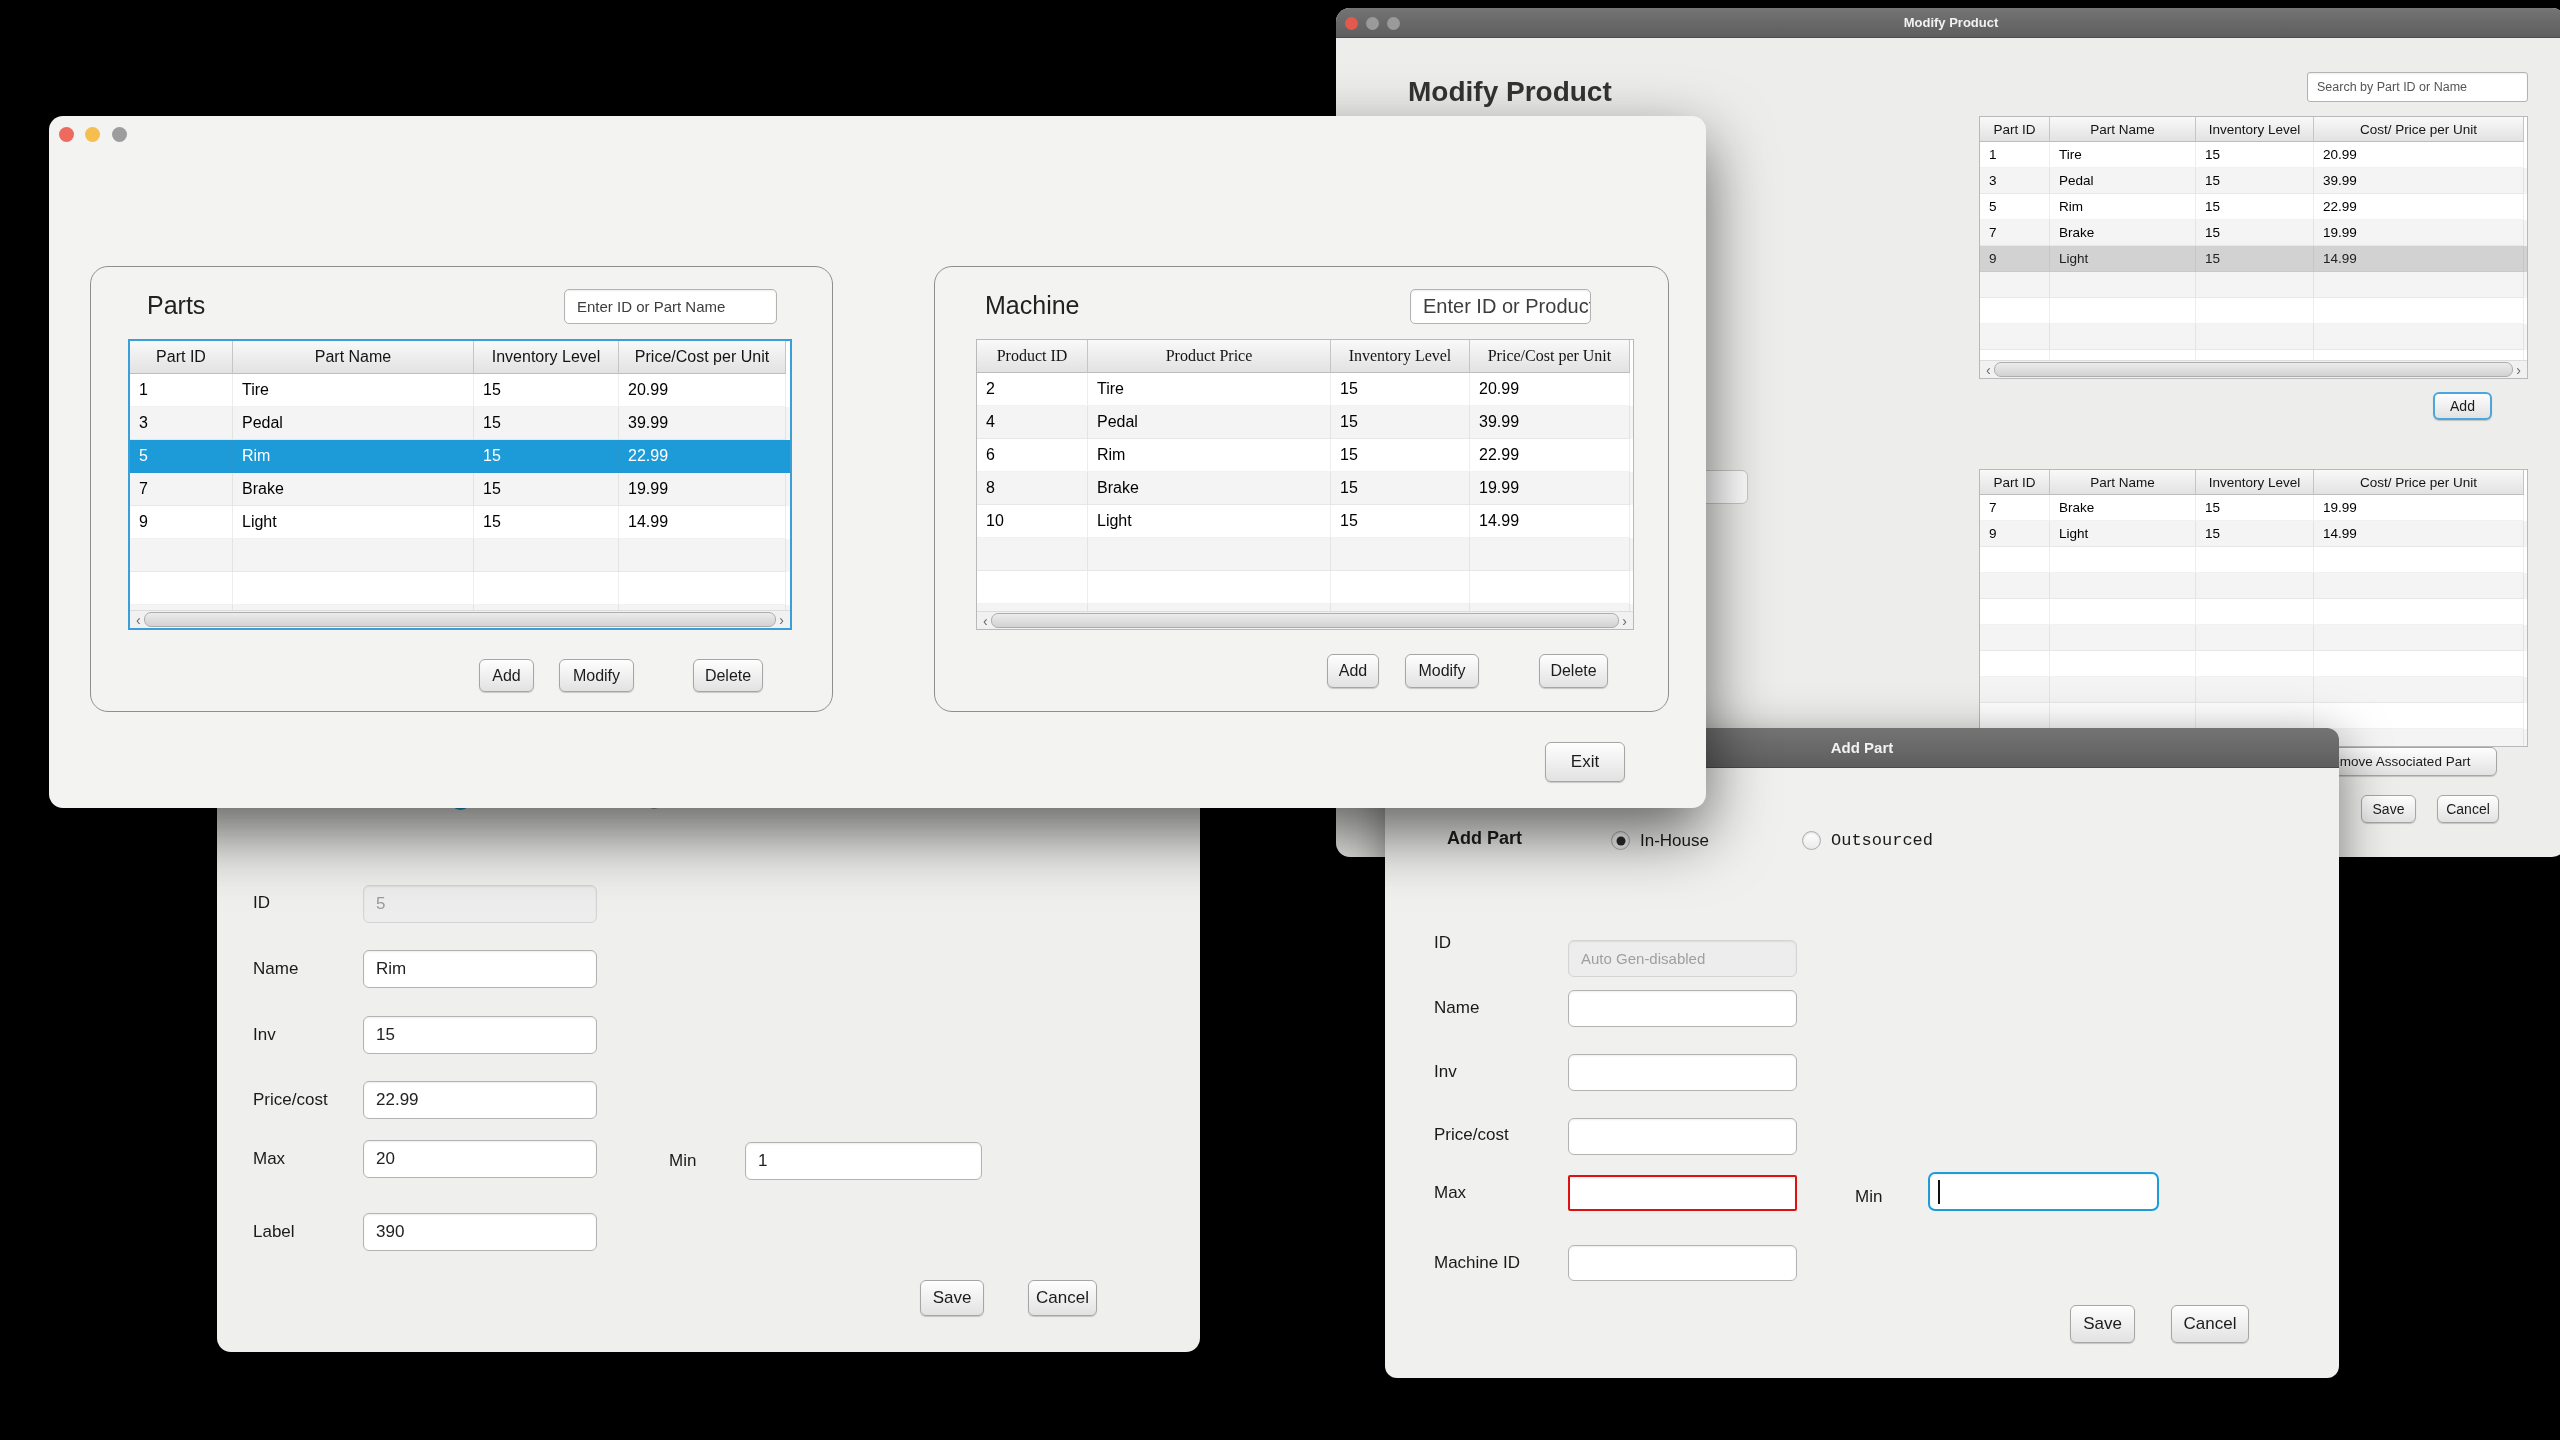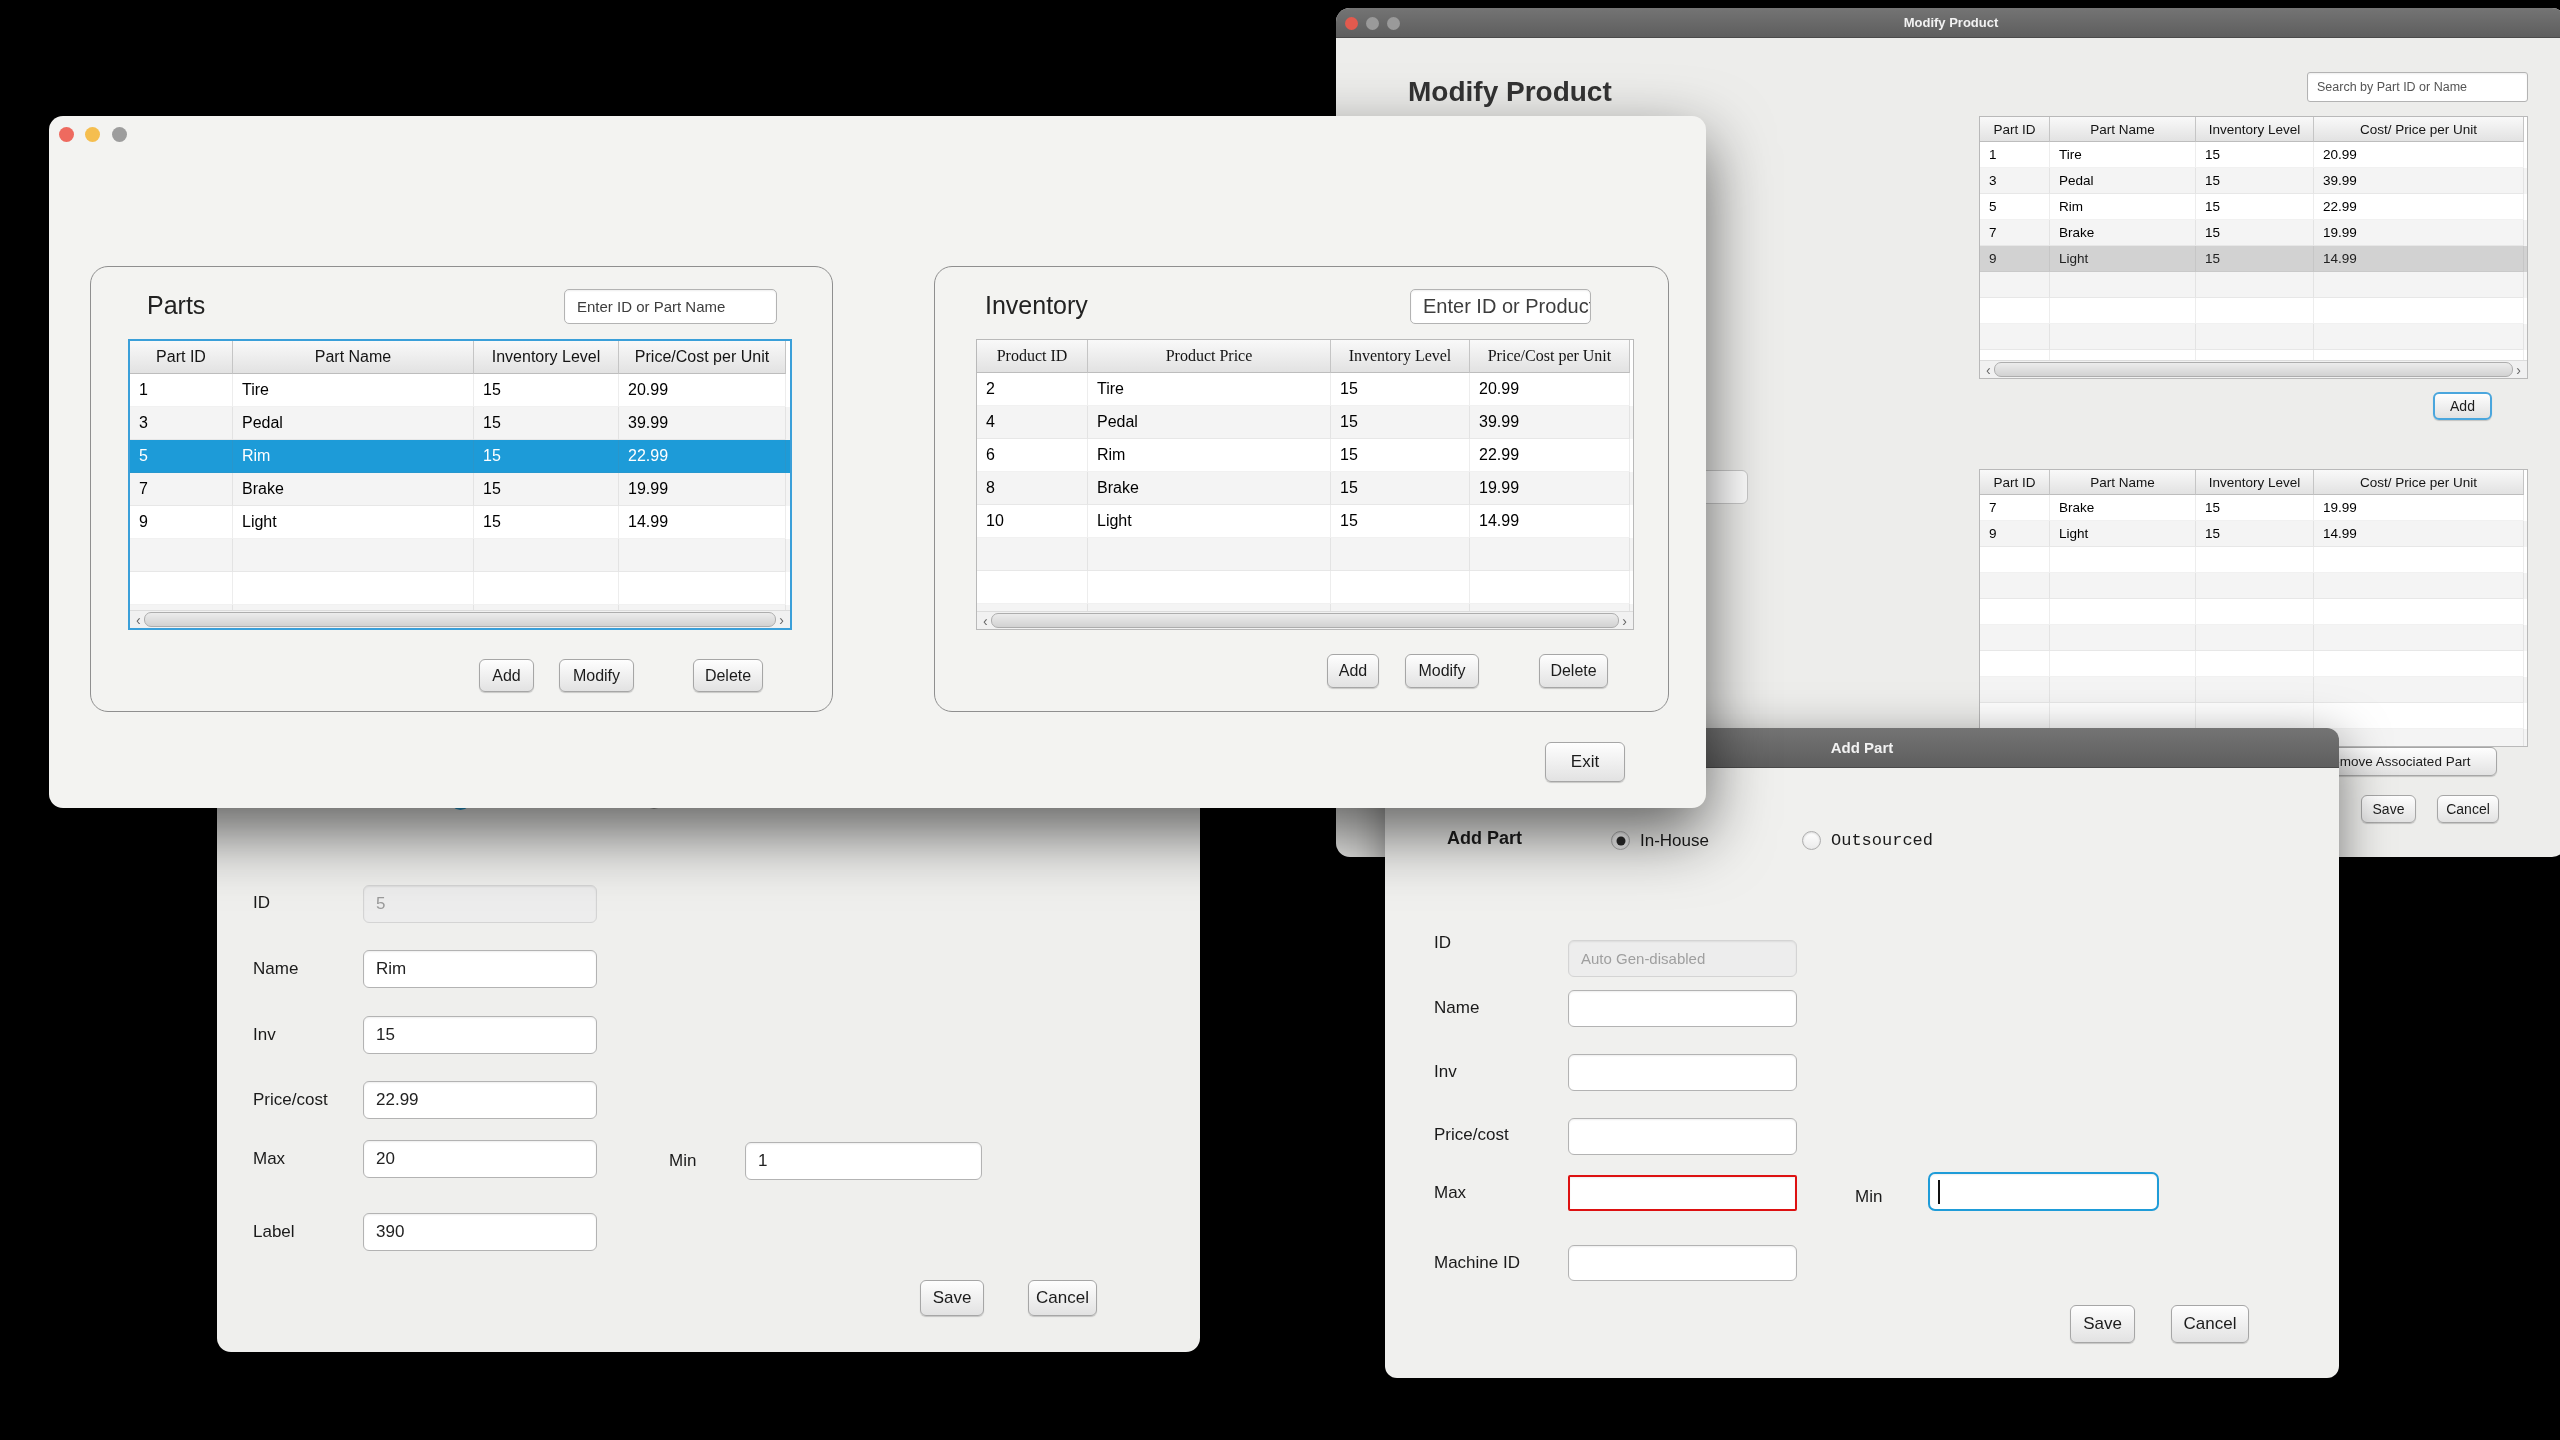--- a/index.html
+++ b/index.html
@@ -344,21 +344,21 @@
           <div class="sthumb"></div>
           <span class="sarr">›</span>
         </div>
       </div>
     <button class="btn" style="left:388px;top:392px;width:55px;height:33px;font-size:16px;">Add</button>
     <button class="btn" style="left:468px;top:392px;width:75px;height:33px;font-size:16px;">Modify</button>
     <button class="btn" style="left:602px;top:392px;width:70px;height:33px;font-size:16px;">Delete</button>
   </div>
 
   <div class="panel" style="left:885px;top:150px;width:735px;height:446px;">
-    <span style="position:absolute;left:50px;top:24px;font-size:25px;color:#222;">Inventory</span>
+    <span style="position:absolute;left:50px;top:24px;font-size:25px;color:#222;">Machine</span>
     <input class="tf search-dark" style="left: 475px; top: 22px; width: 181px; height: 35px; font-size: 20px; border-radius: 5px;" placeholder="Enter ID or Product Name">
     <div class="jfx-table" style="left:41px;top:72px;width:658px;height:291px;font-size:16px;">
         <div class="thead" style="height: 33px; font-family: Liberation Serif, serif;">
           <div class="th" style="width: 111px; height: 33px;">Product ID</div>
           <div class="th" style="width: 243px; height: 33px;">Product Price</div>
           <div class="th" style="width: 139px; height: 33px;">Inventory Level</div>
           <div class="th" style="width: 160px; height: 33px;">Price/Cost per Unit</div>
         </div>
         <div class="tr" style="height: 33px; background: rgb(255, 255, 255);">
           <div class="td" style="width: 111px;">2</div>

